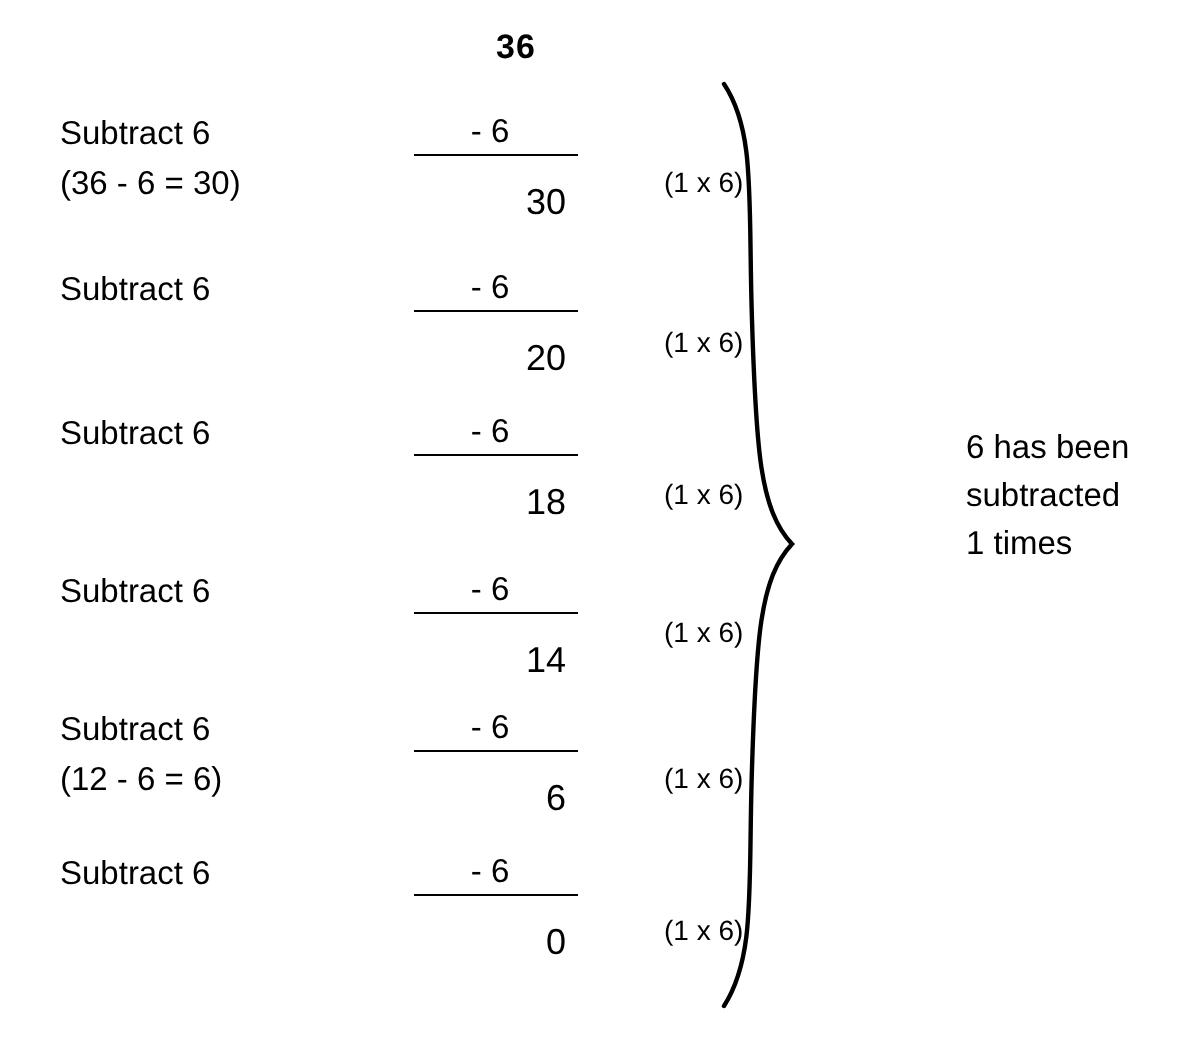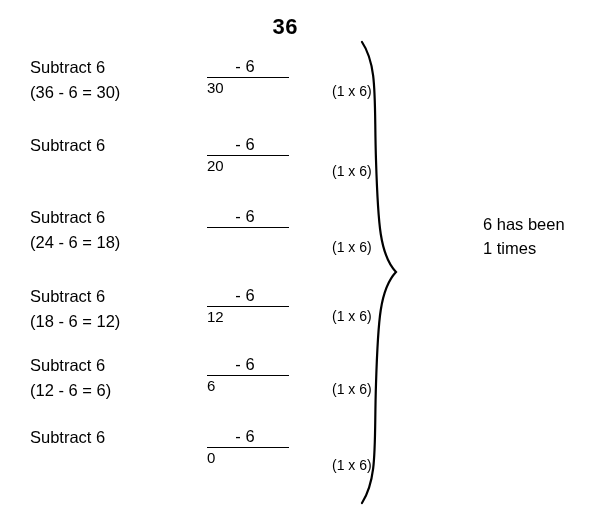--- a/index.html
+++ b/index.html
@@ -16,22 +16,22 @@
     width: 601px;
     height: 532px;
     background: #ffffff;
     overflow: hidden;
   }
   .start-number {
     position: absolute;
     left: 218px;
     top: 14px;
     width: 80px;
-    text-align: right;
-    font-size: 22px;
+    text-align: center;
+    font-size: 17px;
     font-weight: bold;
     letter-spacing: 0.5px;
   }
   .row {
     position: absolute;
     left: 0;
     width: 601px;
     height: 80px;
   }
   .row .desc {
@@ -58,24 +58,25 @@
     padding-right: 6px;
   }
   .sum .rule {
     display: block;
     height: 0;
     border-top: 1.6px solid #000000;
     width: 82px;
   }
   .sum .result {
     display: block;
-    text-align: left;
-    font-size: 15px;
+    text-align: right;
+    font-size: 18px;
     padding-top: 1px;
     padding-right: 6px;
+    margin-top: 12px;
   }
   .mult {
     position: absolute;
     top: 0;
     left: 332px;
     width: 90px;
     font-size: 14px;
   }
   .brace {
     position: absolute;
@@ -122,38 +123,37 @@
       <span class="minuend">- 6</span>
       <span class="rule"></span>
       <span class="result">20</span>
     </div>
     <div class="mult" style="top:30px;">(1 x 6)</div>
   </div>
 
   <div class="row" style="top:205px;">
     <div class="desc">
       <span class="line1">Subtract 6</span>
-      <span class="line2">(24 - 6 = 18)</span>
     </div>
     <div class="sum">
       <span class="minuend">- 6</span>
       <span class="rule"></span>
+      <span class="result">18</span>
     </div>
     <div class="mult" style="top:34px;">(1 x 6)</div>
   </div>
 
   <div class="row" style="top:284px;">
     <div class="desc">
       <span class="line1">Subtract 6</span>
-      <span class="line2">(18 - 6 = 12)</span>
     </div>
     <div class="sum">
       <span class="minuend">- 6</span>
       <span class="rule"></span>
-      <span class="result">12</span>
+      <span class="result">14</span>
     </div>
     <div class="mult" style="top:24px;">(1 x 6)</div>
   </div>
 
   <div class="row" style="top:353px;">
     <div class="desc">
       <span class="line1">Subtract 6</span>
       <span class="line2">(12 - 6 = 6)</span>
     </div>
     <div class="sum">
@@ -175,16 +175,17 @@
     </div>
     <div class="mult" style="top:32px;">(1 x 6)</div>
   </div>
 
   <svg class="brace" viewBox="0 0 40 465" preserveAspectRatio="none">
     <path d="M4 2 C 20 26, 16 60, 18 120 C 20 185, 22 215, 38 232 C 22 249, 20 279, 18 344 C 16 404, 20 438, 4 463" fill="none" stroke="#000000" stroke-width="2.2" stroke-linecap="round"></path>
   </svg>
 
   <div class="conclusion">
     <span>6 has been</span>
+    <span>subtracted</span>
     <span>1 times</span>
   </div>
 
 </div>
 
 </body></html>

